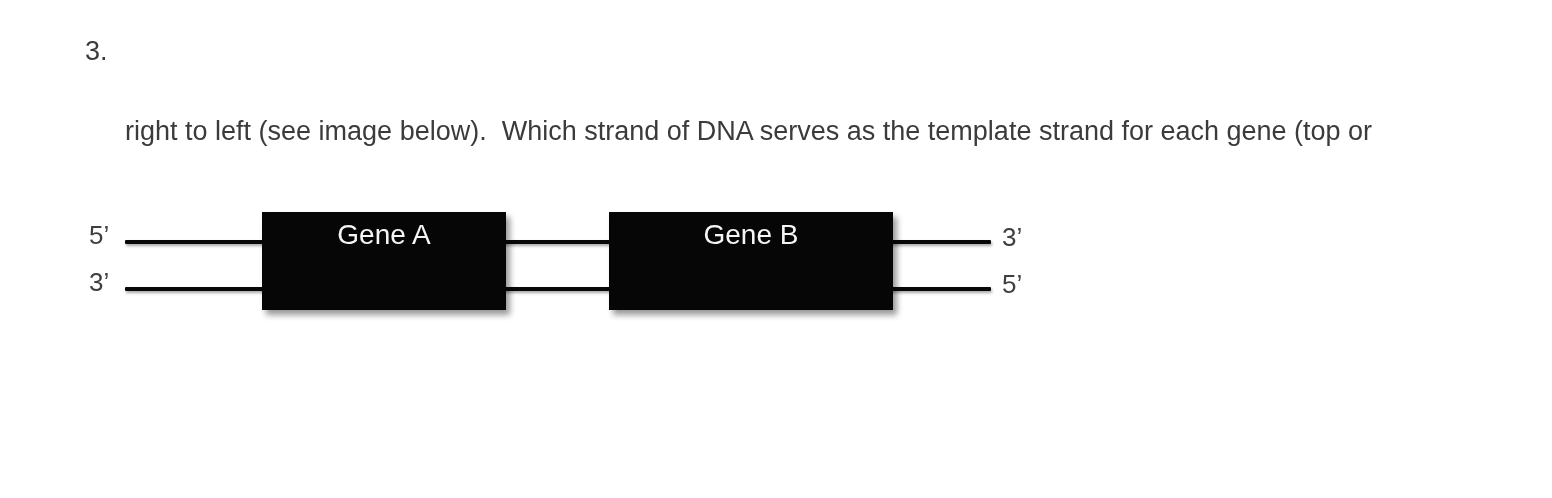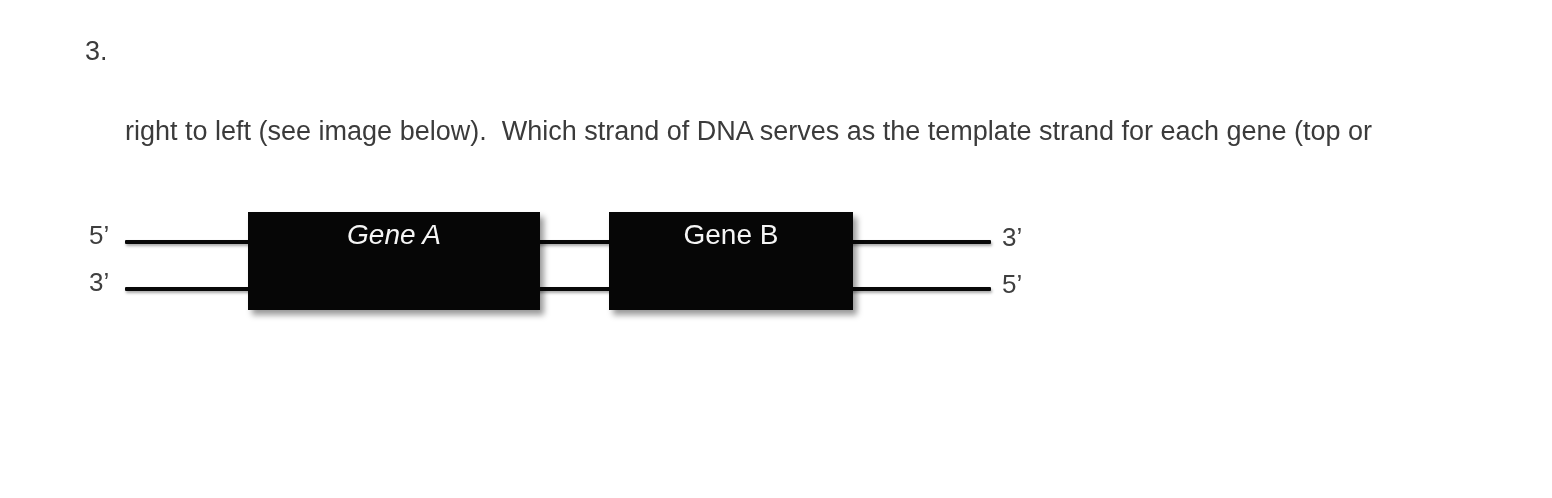--- a/index.html
+++ b/index.html
@@ -71,22 +71,22 @@
     top: 212px;
     height: 98px;
     background: #060606;
     box-shadow: 4px 5px 6px rgba(0,0,0,0.40);
     color: #f5f5f5;
     font-size: 28px;
     line-height: 34px;
     text-align: center;
     padding-top: 6px;
   }
-  .gene-a { left: 248px; width: 292px; font-style: italic; }
-  .gene-b { left: 609px; width: 244px; }
+  .gene-a { left: 262px; width: 244px; }
+  .gene-b { left: 609px; width: 284px; }
 </style>
 </head>
 <body>
 
 <div class="page">
 
   <div class="question">
     <div class="q-number">3.</div>
     <div class="q-lines">
       <div>right to left (see image below).  Which strand of DNA serves as the template strand for each gene (top or</div>

